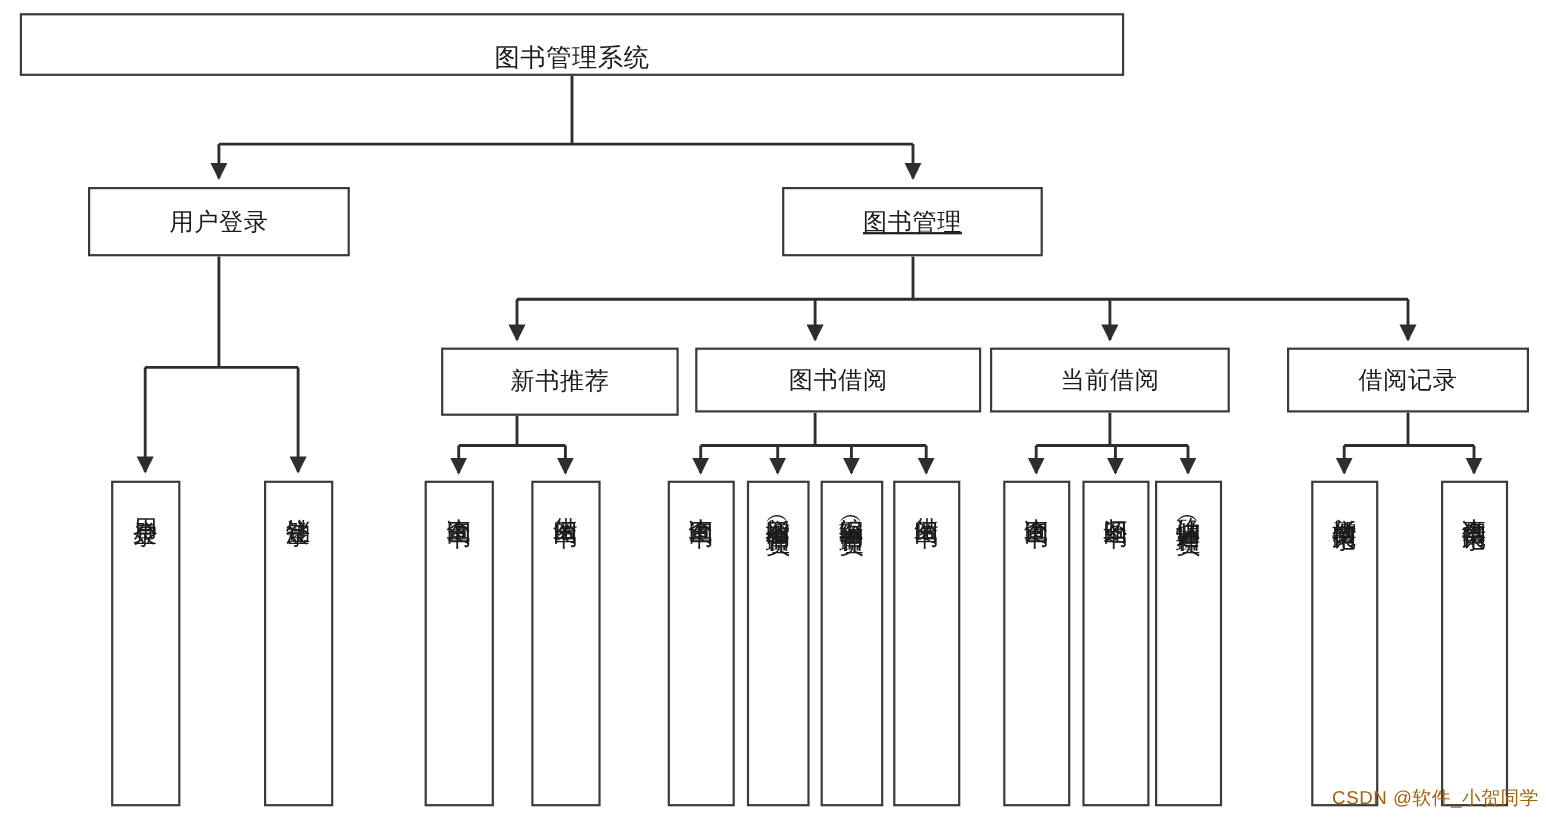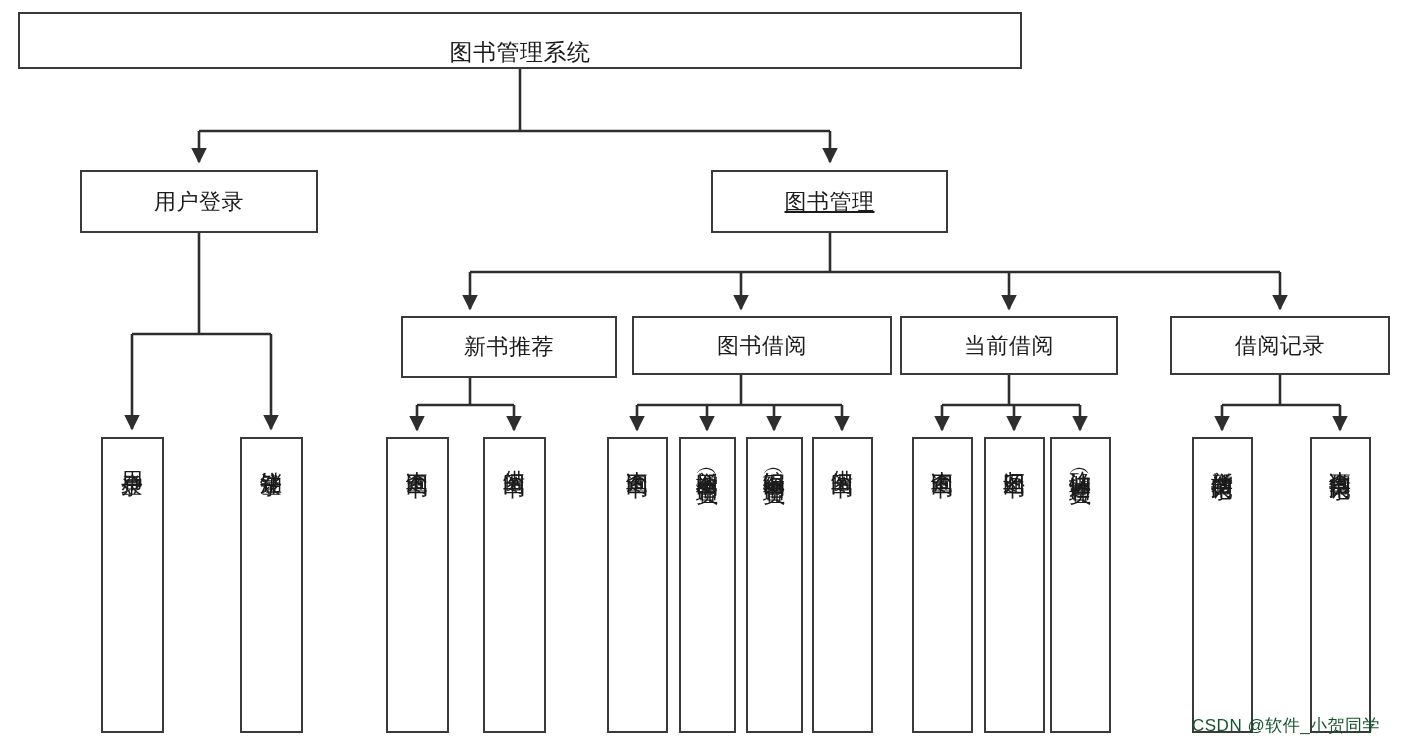--- a/index.html
+++ b/index.html
@@ -59,23 +59,24 @@
     text-orientation: upright;
     font-size: 22px;
     line-height: 1.05;
     letter-spacing: 2px;
     white-space: normal;
     max-height: 272px;
   }
   .watermark {
     position: absolute;
     font-size: 17px;
-    color: #14532d;
+    color: #a16207;
     white-space: nowrap;
     letter-spacing: 0.5px;
+    padding-left: 19px;
   }
 </style>
 </head>
 <body>
 
 <div id="canvas">
 
   <svg class="edges" viewBox="0 0 1405 747">
     <defs>
       <marker id="arrow" viewBox="0 0 10 10" refX="9" refY="5" markerWidth="6" markerHeight="6" orient="auto-start-reverse">

